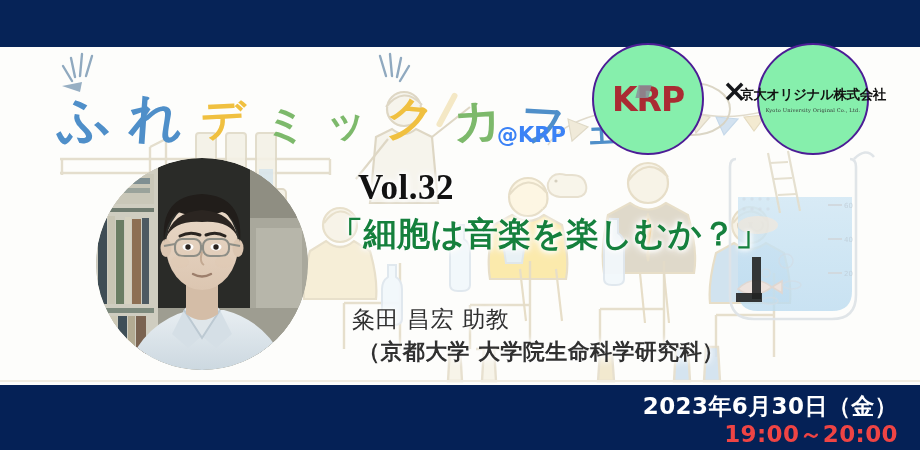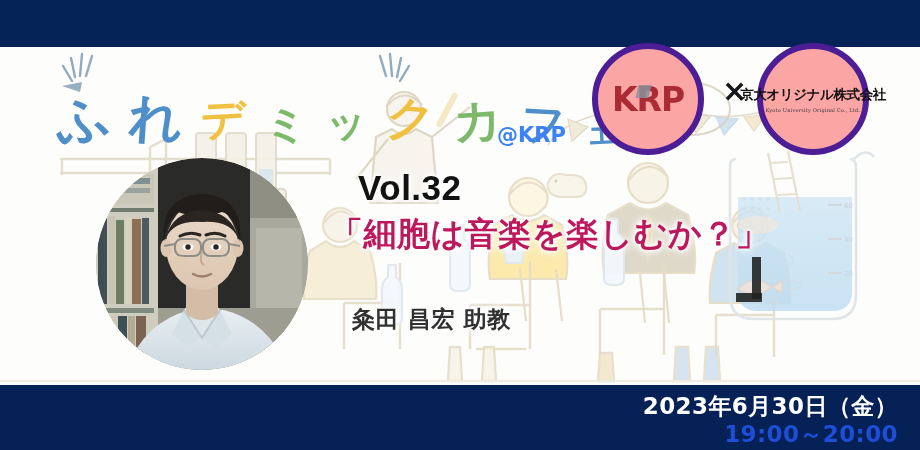--- a/index.html
+++ b/index.html
@@ -64,21 +64,21 @@
   .atkrp {
     position:absolute; left:497px; top:123px;
     font-family:"DejaVu Sans", sans-serif;
     font-size:21px; font-weight:bold; color:#3b82f6;
     letter-spacing:0px;
   }
 
   
   .logo-circle {
     position:absolute; border-radius:50%;
-    background:#fca5a5; border:6px solid #4c1d95;
+    background:#86efac; border:2px solid #4c1d95;
     display:flex; align-items:center; justify-content:center;
     flex-direction:column;
   }
   #krp-circle { left:592px; top:43px; width:112px; height:112px; }
   #kuo-circle { left:757px; top:43px; width:112px; height:112px; }
 
   .krp-mark {
     font-family:"DejaVu Sans", sans-serif;
     font-size:33px; font-weight:bold; color:#aa2b33;
     letter-spacing:-1px; position:relative;
@@ -110,36 +110,36 @@
   .portrait {
     position:absolute; left:96px; top:158px;
     width:212px; height:212px; border-radius:50%;
     overflow:hidden;
   }
   .portrait svg { display:block; }
 
   
   .vol {
     position:absolute; left:358px; top:168px;
-    font-family:Liberation Sans, sans-serif;
+    font-family:Liberation Serif, serif;
     font-size:35px; font-weight:bold; color:#121212;
     letter-spacing:.5px;
     text-shadow:0 0 5px #fff, 0 0 5px #fff, 0 0 9px #fff, 0 0 12px #fff;
   }
   .subject {
     position:absolute; left:330px; top:212px;
     font-family:Liberation Sans, sans-serif;
-    font-size:33px; font-weight:bold; color:#be185d;
+    font-size:33px; font-weight:bold; color:#15803d;
     letter-spacing:.5px; white-space:nowrap;
     text-shadow:0 0 5px #fff, 0 0 5px #fff, 0 0 9px #fff, 0 0 12px #fff;
   }
   .speaker {
     position:absolute; left:352px; top:304px;
     font-family:"DejaVu Sans", sans-serif;
-    font-size:23px; font-weight:bold; color:#303030;
+    font-size:23px; font-weight:normal; color:#303030;
     letter-spacing:.6px; white-space:nowrap;
     text-shadow:0 0 4px #fff, 0 0 8px #fff, 0 0 12px #fff;
   }
   .affil {
     position:absolute; left:358px; top:337px;
     font-family:"DejaVu Sans", sans-serif;
     font-size:22px; font-weight:bold; color:#303030;
     letter-spacing:.4px; white-space:nowrap;
     text-shadow:0 0 4px #fff, 0 0 8px #fff, 0 0 12px #fff;
   }
@@ -147,21 +147,21 @@
   
   .date {
     position:absolute; right:22px; top:391px;
     font-family:"DejaVu Sans", sans-serif;
     font-size:23px; font-weight:bold; color:#ffffff;
     letter-spacing:.4px; white-space:nowrap; text-align:right;
   }
   .time {
     position:absolute; right:22px; top:419px;
     font-family:"DejaVu Sans", sans-serif;
-    font-size:23px; font-weight:bold; color:#1d4ed8;
+    font-size:23px; font-weight:bold; color:#ef4444;
     letter-spacing:.4px; white-space:nowrap; text-align:center;
   }
 </style>
 </head>
 <body>
 
 <div id="poster">
 
   <div class="illus">
     <svg width="920" height="338" viewBox="0 0 920 338" xmlns="http://www.w3.org/2000/svg">
@@ -460,17 +460,18 @@
 
         <ellipse cx="84" cy="104" rx="9" ry="6" fill="#e0c9b4" opacity=".5"></ellipse>
         <ellipse cx="128" cy="104" rx="9" ry="6" fill="#e0c9b4" opacity=".5"></ellipse>
       </g>
     </svg>
   </div>
 
   <div class="vol">Vol.32</div>
   <div class="subject">「細胞は音楽を楽しむか？」</div>
   <div class="speaker">粂田 昌宏  助教</div>
+  <div class="affil">（京都大学 大学院生命科学研究科）</div>
 
   <div class="date">2023年6月30日（金）</div>
   <div class="time">19:00～20:00</div>
 
 </div>
 
 </body></html>

